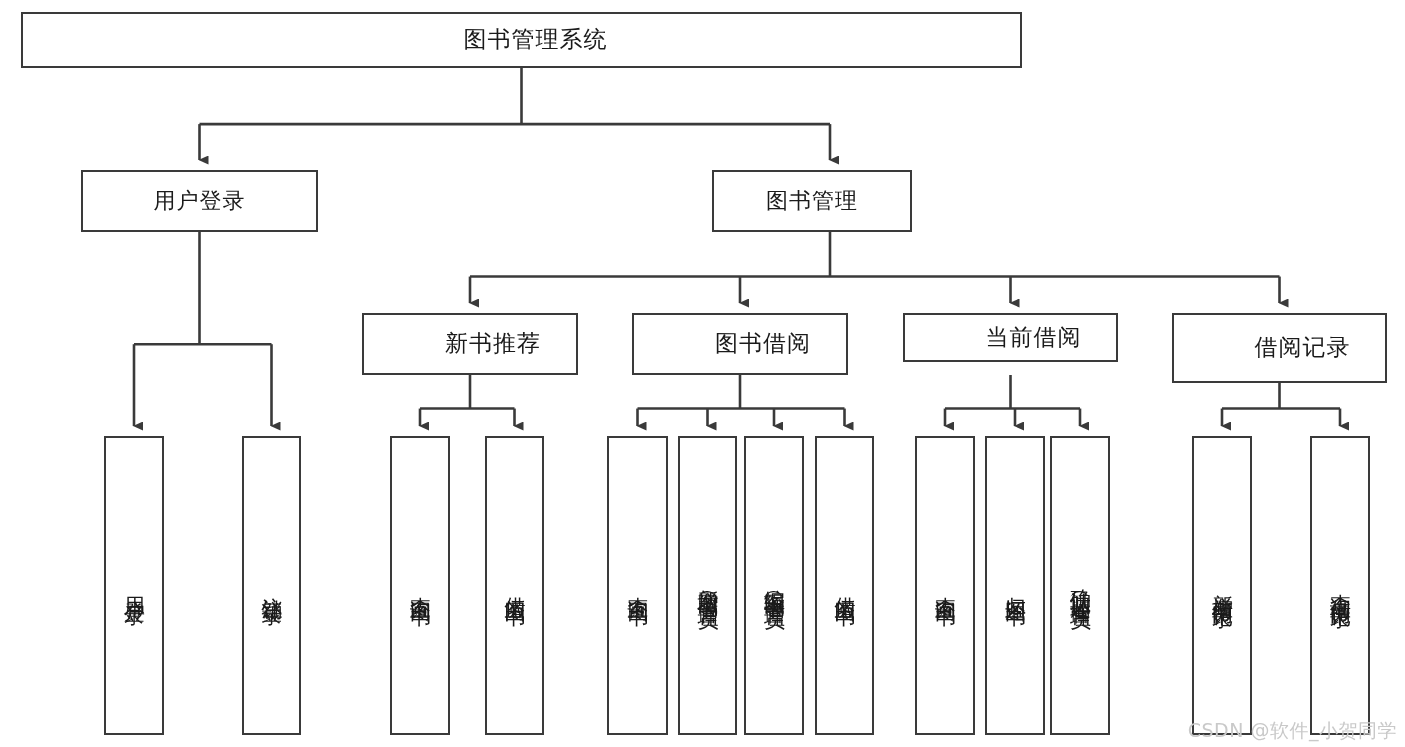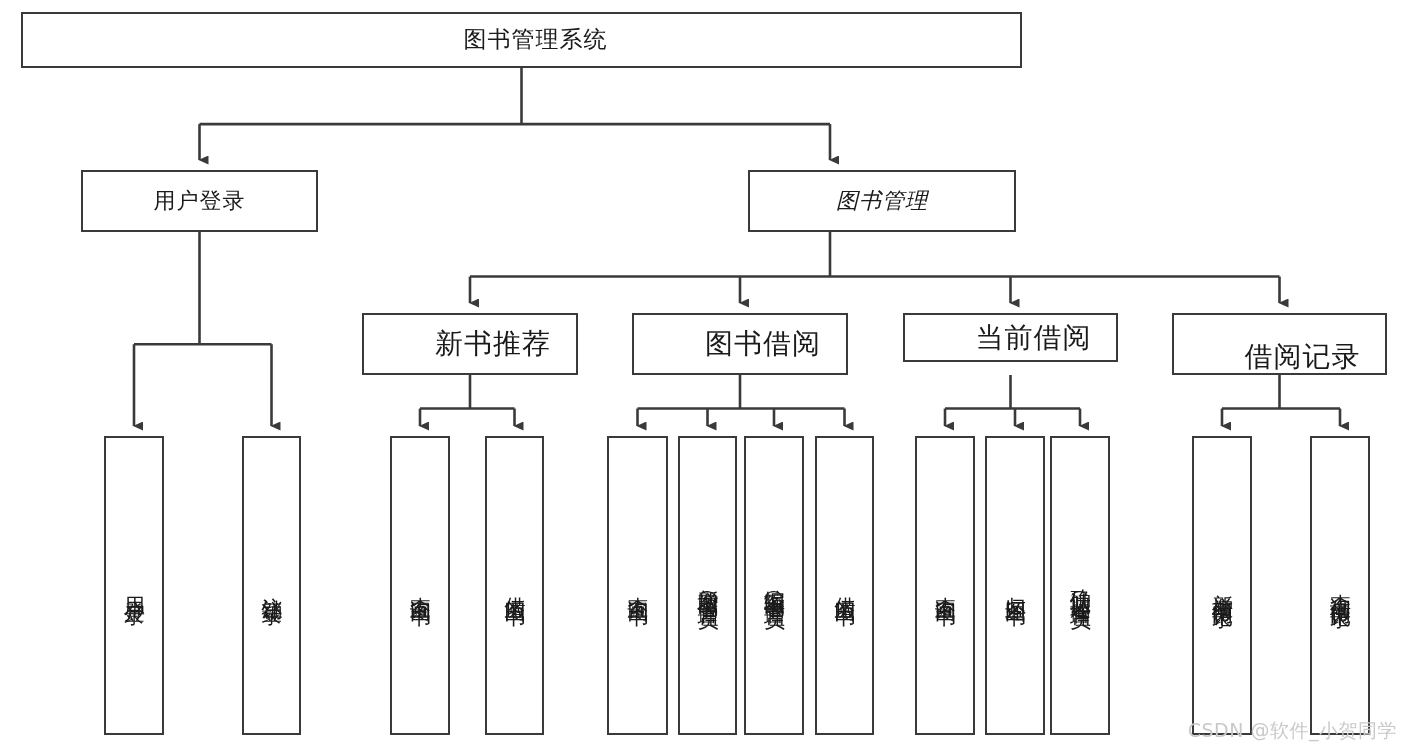--- a/index.html
+++ b/index.html
@@ -35,21 +35,21 @@
     justify-content: center;
     color: #1a1a1a;
   }
   .node.root {
     font-size: 23px;
   }
   .node.lvl2 {
     font-size: 22px;
   }
   .node.lvl3 {
-    font-size: 28px;
+    font-size: 23px;
     padding-left: 46px;
   }
   .node.leaf {
     font-size: 21px;
   }
   .node-label {
     line-height: 1.18;
     letter-spacing: 1px;
     white-space: nowrap;
   }
@@ -119,34 +119,34 @@
       </g>
   </svg>
 
   <div class="node root" style="left:21px; top:12px; width:1001px; height:56px;padding-left:28px;">
     <span class="node-label">图书管理系统</span>
   </div>
 
   <div class="node lvl2" style="left:81px; top:170px; width:237px; height:62px;">
     <span class="node-label">用户登录</span>
   </div>
-  <div class="node lvl2" style="left:748px; top:170px; width:268px; height:62px;font-style:italic;">
+  <div class="node lvl2" style="left:712px; top:170px; width:200px; height:62px;">
     <span class="node-label">图书管理</span>
   </div>
 
   <div class="node lvl3" style="left:362px; top:313px; width:216px; height:62px;">
     <span class="node-label">新书推荐</span>
   </div>
   <div class="node lvl3" style="left:632px; top:313px; width:216px; height:62px;text-align:right;">
     <span class="node-label">图书借阅</span>
   </div>
   <div class="node lvl3" style="left:903px; top:313px; width:215px; height:49px;">
     <span class="node-label">当前借阅</span>
   </div>
-  <div class="node lvl3" style="left:1172px; top:313px; width:215px; height:62px;align-items:flex-end;">
+  <div class="node lvl3" style="left:1172px; top:313px; width:215px; height:70px;">
     <span class="node-label">借阅记录</span>
   </div>
 
   <div class="node leaf" style="left:104px; top:436px; width:60px; height:299px;">
     <span class="node-label">用户登录</span>
   </div>
   <div class="node leaf" style="left:242px; top:436px; width:59px; height:299px;">
     <span class="node-label">注销登录</span>
   </div>
   <div class="node leaf" style="left:390px; top:436px; width:60px; height:299px;">

